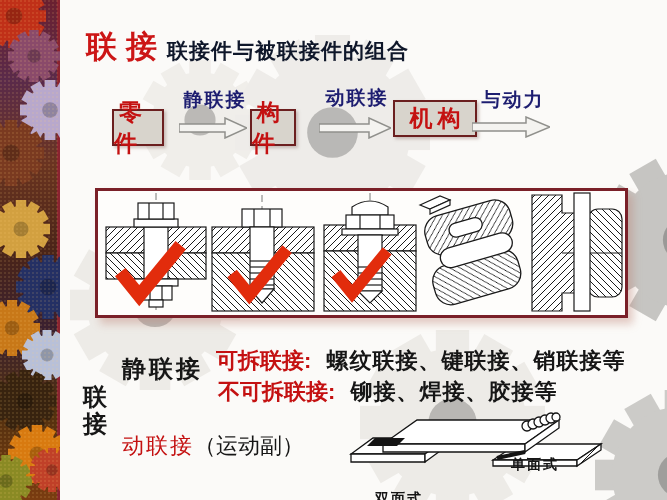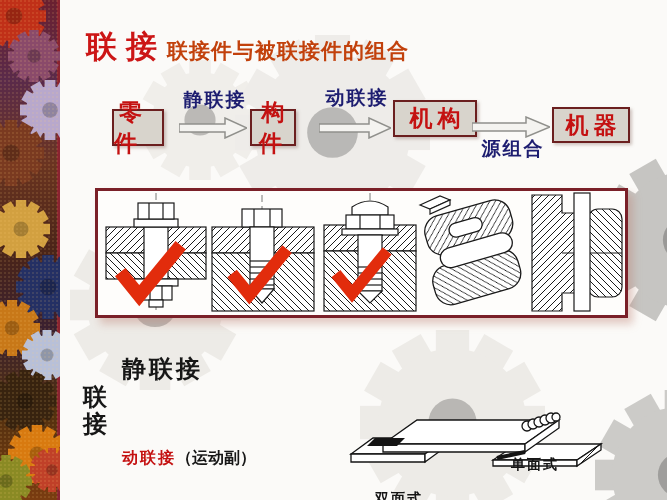--- a/index.html
+++ b/index.html
@@ -16,31 +16,31 @@
     background:linear-gradient(180deg,#6a2030 0%,#5a2a4a 16%,#6a3420 33%,#4a2418 50%,#3a2030 66%,#52300f 82%,#7a3c10 100%);
     border-right:3px solid #8a2430;box-sizing:border-box;
   }
   .left-border svg{position:absolute;left:0;top:0;}
   .title{
     position:absolute;left:86px;top:26px;z-index:3;
     font-size:31px;font-weight:bold;color:#cc1616;letter-spacing:9px;
   }
   .subtitle{
     position:absolute;left:167px;top:37px;z-index:3;
-    font-size:21px;font-weight:bold;color:#c2410c;letter-spacing:1px;
+    font-size:21px;font-weight:bold;color:#0f172a;letter-spacing:1px;
   }
   .fbox{
     position:absolute;z-index:3;background:#d8d4cc;border:2px solid #6b1f1f;
     color:#c41111;font-weight:bold;font-size:23px;
     display:flex;align-items:center;justify-content:center;
     letter-spacing:5px;text-indent:5px;box-sizing:border-box;
     box-shadow:2px 2px 3px rgba(120,90,80,.35);
   }
   .fb1{left:112px;top:109px;width:52px;height:37px;}
-  .fb2{left:250px;top:109px;width:46px;height:37px;text-align:center;}
+  .fb2{left:250px;top:109px;width:46px;height:37px;}
   .fb3{left:393px;top:100px;width:84px;height:37px;}
   .fb4{left:552px;top:107px;width:78px;height:36px;}
   .farrow{position:absolute;z-index:3;}
   .fa1{left:179px;top:117px;} .fa2{left:319px;top:117px;} .fa3{left:472px;top:116px;}
   .flabel{position:absolute;z-index:3;font-size:19px;font-weight:bold;color:#1d1d70;text-align:center;letter-spacing:2px;}
   .fl1{left:175px;top:87px;width:80px;}
   .fl2t{left:317px;top:85px;width:80px;}
   .fl2b{left:306px;top:141px;width:104px;font-size:18px;}
   .fl3t{left:473px;top:87px;width:80px;}
   .fl3b{left:473px;top:136px;width:80px;}
@@ -53,21 +53,21 @@
   .t-line{position:absolute;z-index:3;font-size:22px;font-weight:bold;white-space:nowrap;}
   .t-line1{left:216px;top:346px;}
   .t-line2{left:218px;top:377px;}
   .red{color:#c41111;} .blk{color:#161616;}
   .items{margin-left:9px;letter-spacing:1px;}
   .t-vertical{
     position:absolute;left:81px;top:384px;width:28px;z-index:3;
     font-size:24px;font-weight:bold;color:#161616;line-height:1.12;
     word-break:break-all;text-align:center;
   }
-  .t-dynamic{position:absolute;left:122px;top:448px;z-index:3;font-size:16px;font-weight:bold;white-space:nowrap;}
+  .t-dynamic{position:absolute;left:122px;top:431px;z-index:3;font-size:22px;font-weight:normal;white-space:nowrap;}
   .t-dynamic .red{letter-spacing:2px;}
   .weld{position:absolute;left:345px;top:412px;width:270px;height:86px;z-index:3;}
   .weld-label{position:absolute;font-size:14px;font-weight:bold;color:#161616;letter-spacing:2px;}
   .wl-left{left:30px;top:58px;margin-top:20px;}
   .wl-right{left:166px;top:44px;}
 </style>
 </head>
 <body>
 
 <div class="slide">
@@ -126,35 +126,34 @@
       <rect width="60" height="500" fill="url(#dots)"></rect>
     </svg>
   </div>
 
   <div class="title">联接</div>
   <div class="subtitle">联接件与被联接件的组合</div>
 
   <div class="fbox fb1">零件</div>
   <div class="fbox fb2">构件</div>
   <div class="fbox fb3">机构</div>
-  <div class="fbox fb4">机器</div>
 
   <svg class="farrow fa1" width="68" height="22">
     <polygon points="0,7 46,7 46,1 68,11 46,21 46,15 0,15" fill="#f4f3f0" stroke="#90908c" stroke-width="1.5"></polygon>
   </svg>
   <svg class="farrow fa2" width="72" height="22">
     <polygon points="0,7 50,7 50,1 72,11 50,21 50,15 0,15" fill="#f4f3f0" stroke="#90908c" stroke-width="1.5"></polygon>
   </svg>
   <svg class="farrow fa3" width="78" height="22">
     <polygon points="0,7 54,7 54,1 78,11 54,21 54,15 0,15" fill="#f4f3f0" stroke="#90908c" stroke-width="1.5"></polygon>
   </svg>
 
   <div class="flabel fl1">静联接</div>
   <div class="flabel fl2t">动联接</div>
-  <div class="flabel fl3b">源组合</div>
+  <div class="flabel fl3t">与动力</div>
 
   <div class="strip">
     <svg width="527" height="124" viewBox="0 0 527 124">
 
       <g transform="translate(6,0)" stroke="#1a1a1a" stroke-width="1.2" fill="none">
         <line x1="52" y1="2" x2="52" y2="122" stroke="#555" stroke-width="0.8" stroke-dasharray="7,4"></line>
         <rect x="2" y="36" width="100" height="26" fill="url(#hatchA)"></rect>
         <rect x="2" y="62" width="100" height="26" fill="url(#hatchB)"></rect>
         <rect x="40" y="36" width="24" height="52" fill="#ffffff"></rect>
         <rect x="30" y="28" width="44" height="8" fill="#ffffff"></rect>
@@ -230,21 +229,29 @@
         <path d="M2,26 L19,47 L56,2" stroke="#e22c0c" stroke-width="12" fill="none"></path>
       </g>
       <g transform="translate(236,58) scale(0.95)">
         <path d="M2,26 L19,47 L56,2" stroke="#e22c0c" stroke-width="12" fill="none"></path>
       </g>
     </svg>
   </div>
 
   <div class="t-static">静联接</div>
 
-
+  <div class="t-line t-line1">
+    <span class="red">可拆联接:</span>
+    <span class="blk items">螺纹联接、键联接、销联接等</span>
+  </div>
+
+  <div class="t-line t-line2">
+    <span class="red">不可拆联接:</span>
+    <span class="blk items">铆接、焊接、胶接等</span>
+  </div>
 
   <div class="t-vertical">联接</div>
 
   <div class="t-dynamic">
     <span class="red">动联接</span><span class="blk">（运动副）</span>
   </div>
 
   <div class="weld">
     <svg width="270" height="58" viewBox="0 0 270 58">
       <g stroke="#141414" stroke-width="1.3" fill="none">

